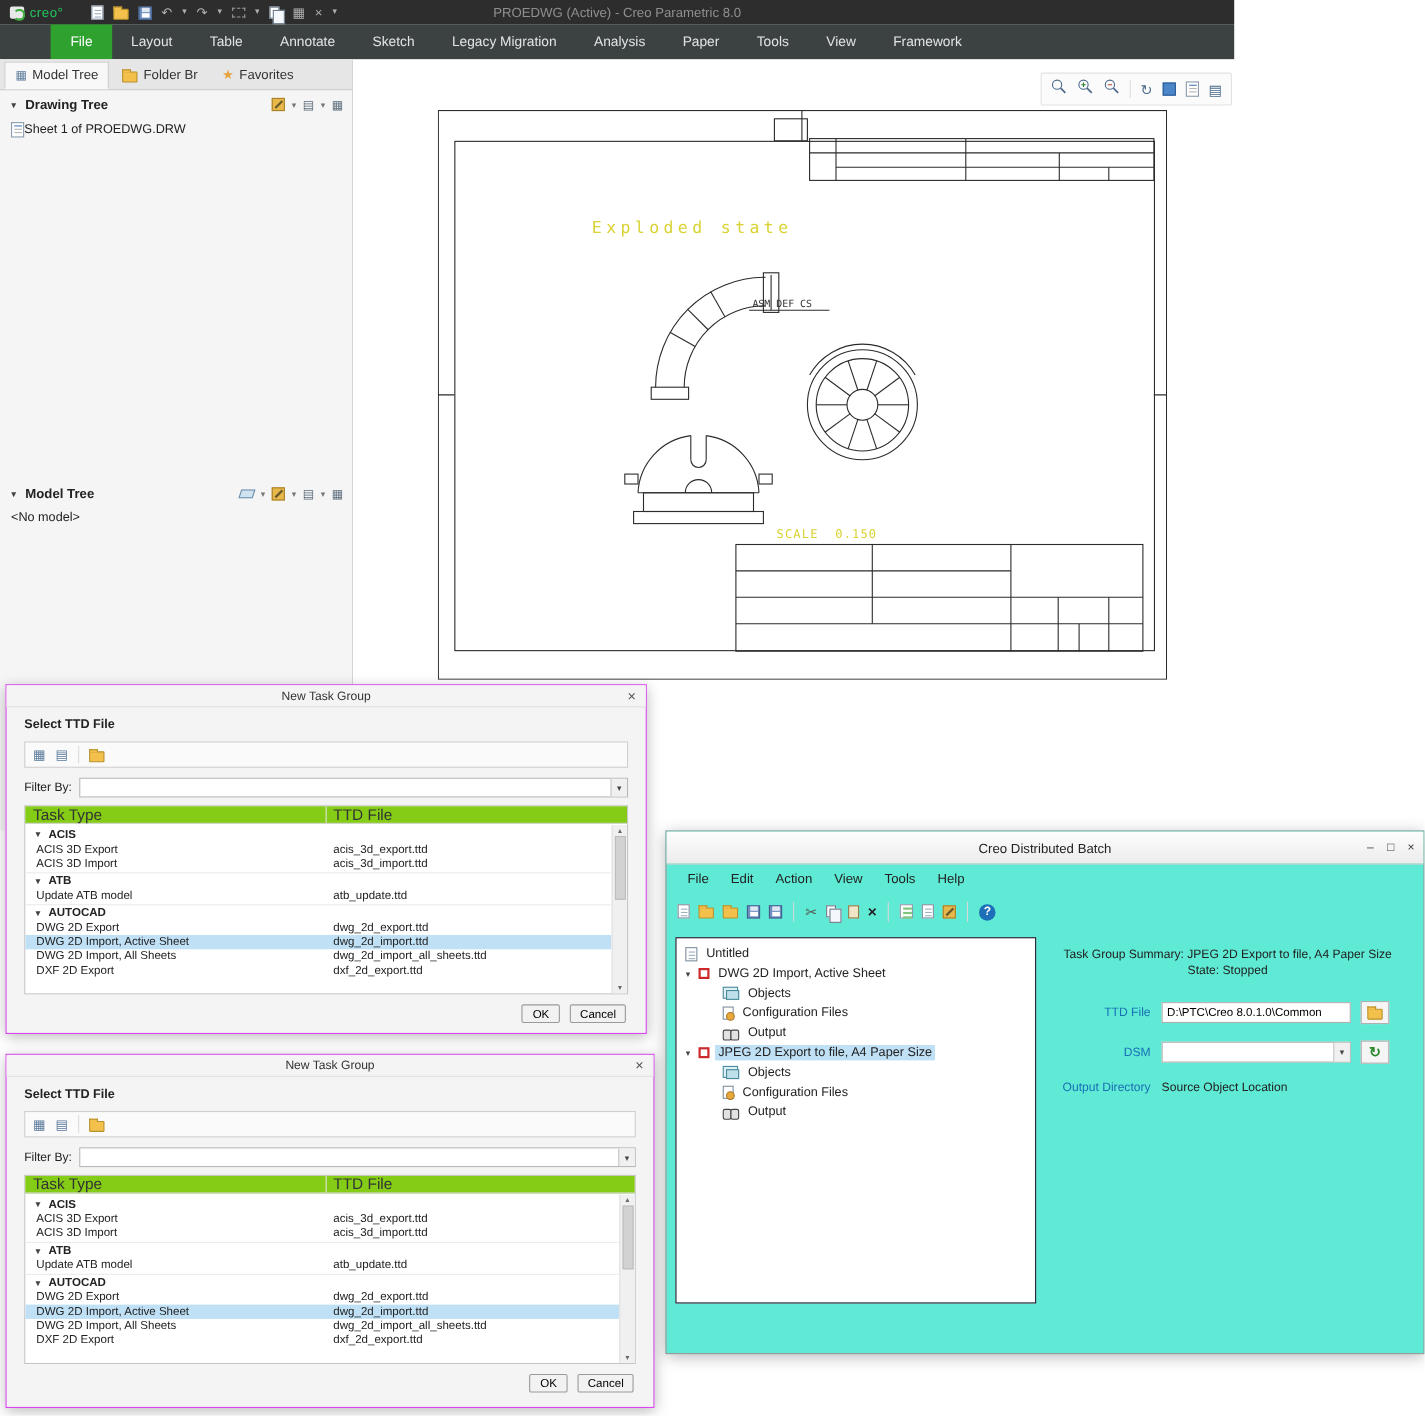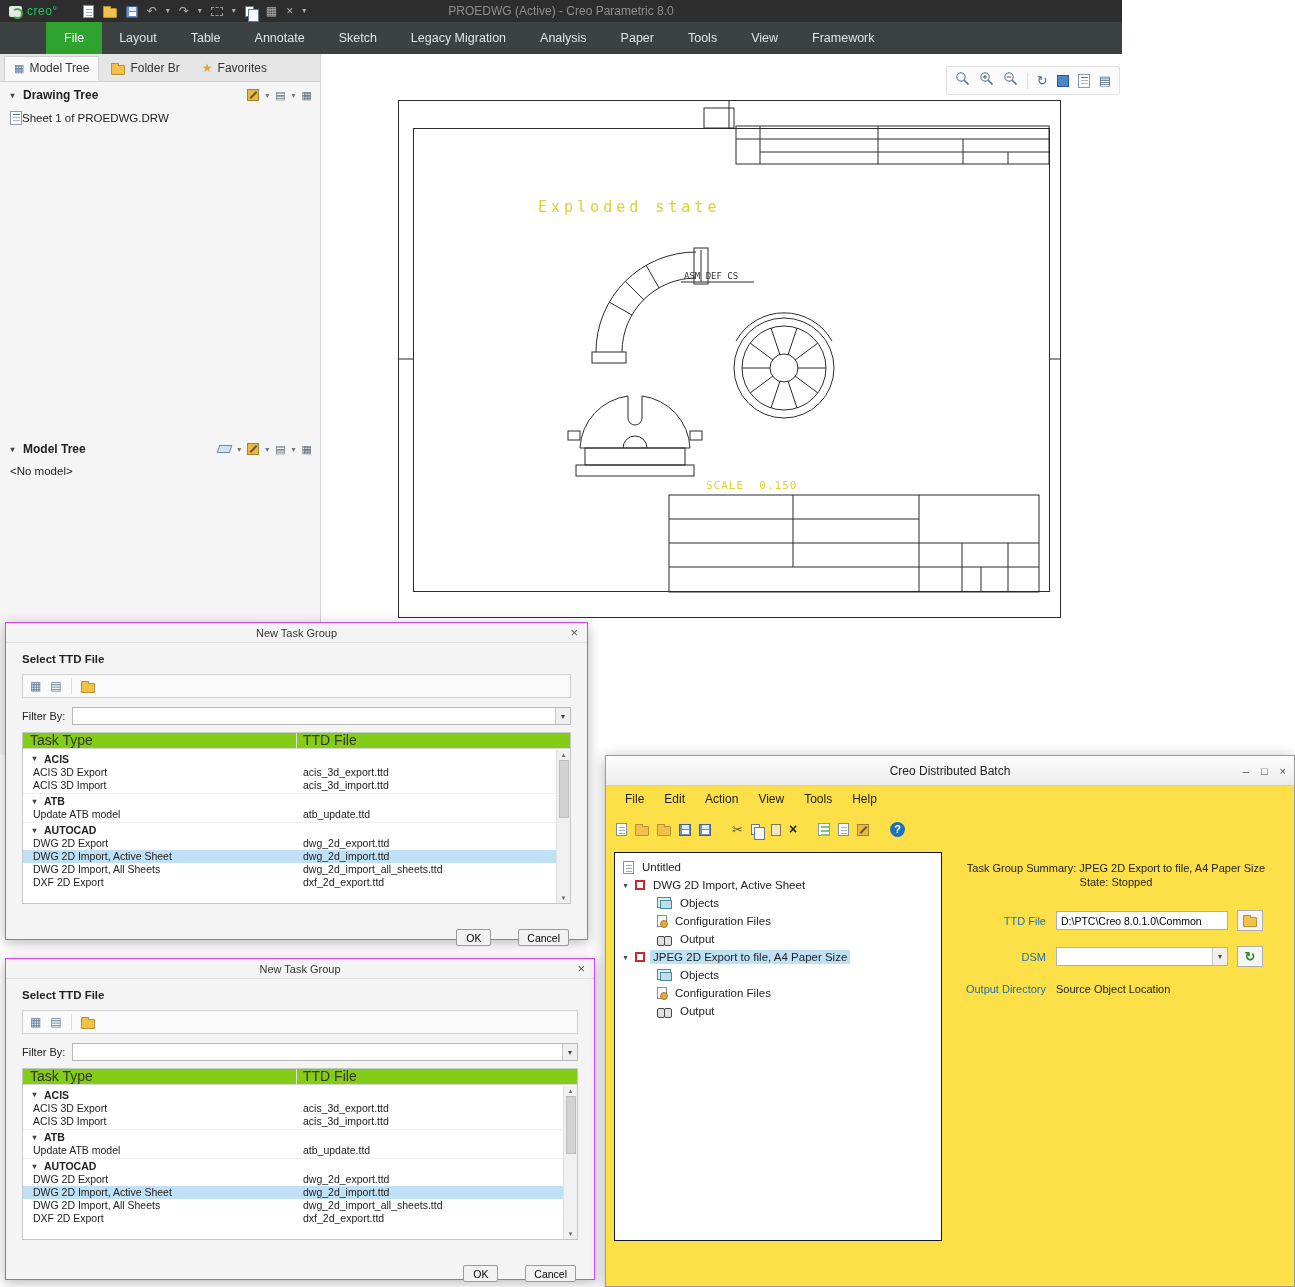--- a/index.html
+++ b/index.html
@@ -102,25 +102,25 @@
   .trow{display:flex;align-items:center}
   .trow.group{height:15px;font-weight:bold;color:#222;padding-left:7px;gap:5px;border-top:1px solid #ececec;margin-top:1px}
   .trow.group:first-child{border-top:none;margin-top:1px}
   .trow.item{height:13px;line-height:13px}
   .trow .c1{width:274px;padding-left:10px;white-space:nowrap;overflow:hidden}
   .trow .c2{flex:1;padding-left:6px;white-space:nowrap;overflow:hidden}
   .trow.selected{background:#bfe0f5}
   .tbl-scrollbar{position:absolute;top:17px;right:0;bottom:0;width:14px;background:#f0f0f0;border-left:1px solid #e0e0e0;display:flex;flex-direction:column;align-items:center;justify-content:space-between;font-size:7px;color:#666;padding:1px 0}
   .sb-thumb{width:10px;flex:0 0 58px;background:#d2d2d2;border:1px solid #bdbdbd;margin-top:1px}
   .sb-fill{flex:1}
-  .dlg-buttons{display:flex;justify-content:flex-end;gap:27px;margin-top:25px;padding-right:2px}
+  .dlg-buttons{display:flex;justify-content:flex-end;gap:9px;margin-top:9px;padding-right:2px}
   .btn{min-width:35px;height:17px;font-size:10.5px;background:#f2f2f2;border:1px solid #9a9a9a;border-radius:2px;font-family:inherit;padding:0 8px}
 
   
-  .batch-window{position:absolute;left:605px;top:755px;width:690px;height:532px;background:#fde047;border:1px solid #9a9a9a;box-shadow:0 3px 14px rgba(0,0,0,.3)}
+  .batch-window{position:absolute;left:605px;top:755px;width:690px;height:476px;background:#5eead4;border:1px solid #9a9a9a;box-shadow:0 3px 14px rgba(0,0,0,.3)}
   .bw-titlebar{height:30px;background:linear-gradient(#fdfdfd,#ececec);border-bottom:1px solid #d0d0d0;display:flex;align-items:center;justify-content:center;position:relative;font-size:12px;color:#222}
   .bw-controls{position:absolute;right:8px;top:0;height:100%;display:flex;align-items:center;gap:12px;color:#444;font-size:11px}
   .bw-menubar{height:26px;display:flex;align-items:center;padding-left:10px;gap:2px;font-size:12px;color:#222}
   .menu-item{padding:3px 9px}
   .bw-toolbar{height:34px;display:flex;align-items:center;gap:8px;padding-left:10px}
   .bw-toolbar .tb-sep{width:1px;height:18px;background:#d8d8d8;margin:0 2px}
   .bw-toolbar .glyph{font-size:13px;color:#555}
   .bw-toolbar .delete{font-weight:bold;color:#222;font-size:14px}
   .bw-content{position:absolute;top:92px;left:0;right:0;bottom:0}
   .bw-tree{position:absolute;left:8px;top:4px;width:328px;bottom:45px;background:#fff;border:1px solid #0f172a;padding:5px 2px;font-size:11.5px;overflow:hidden}

